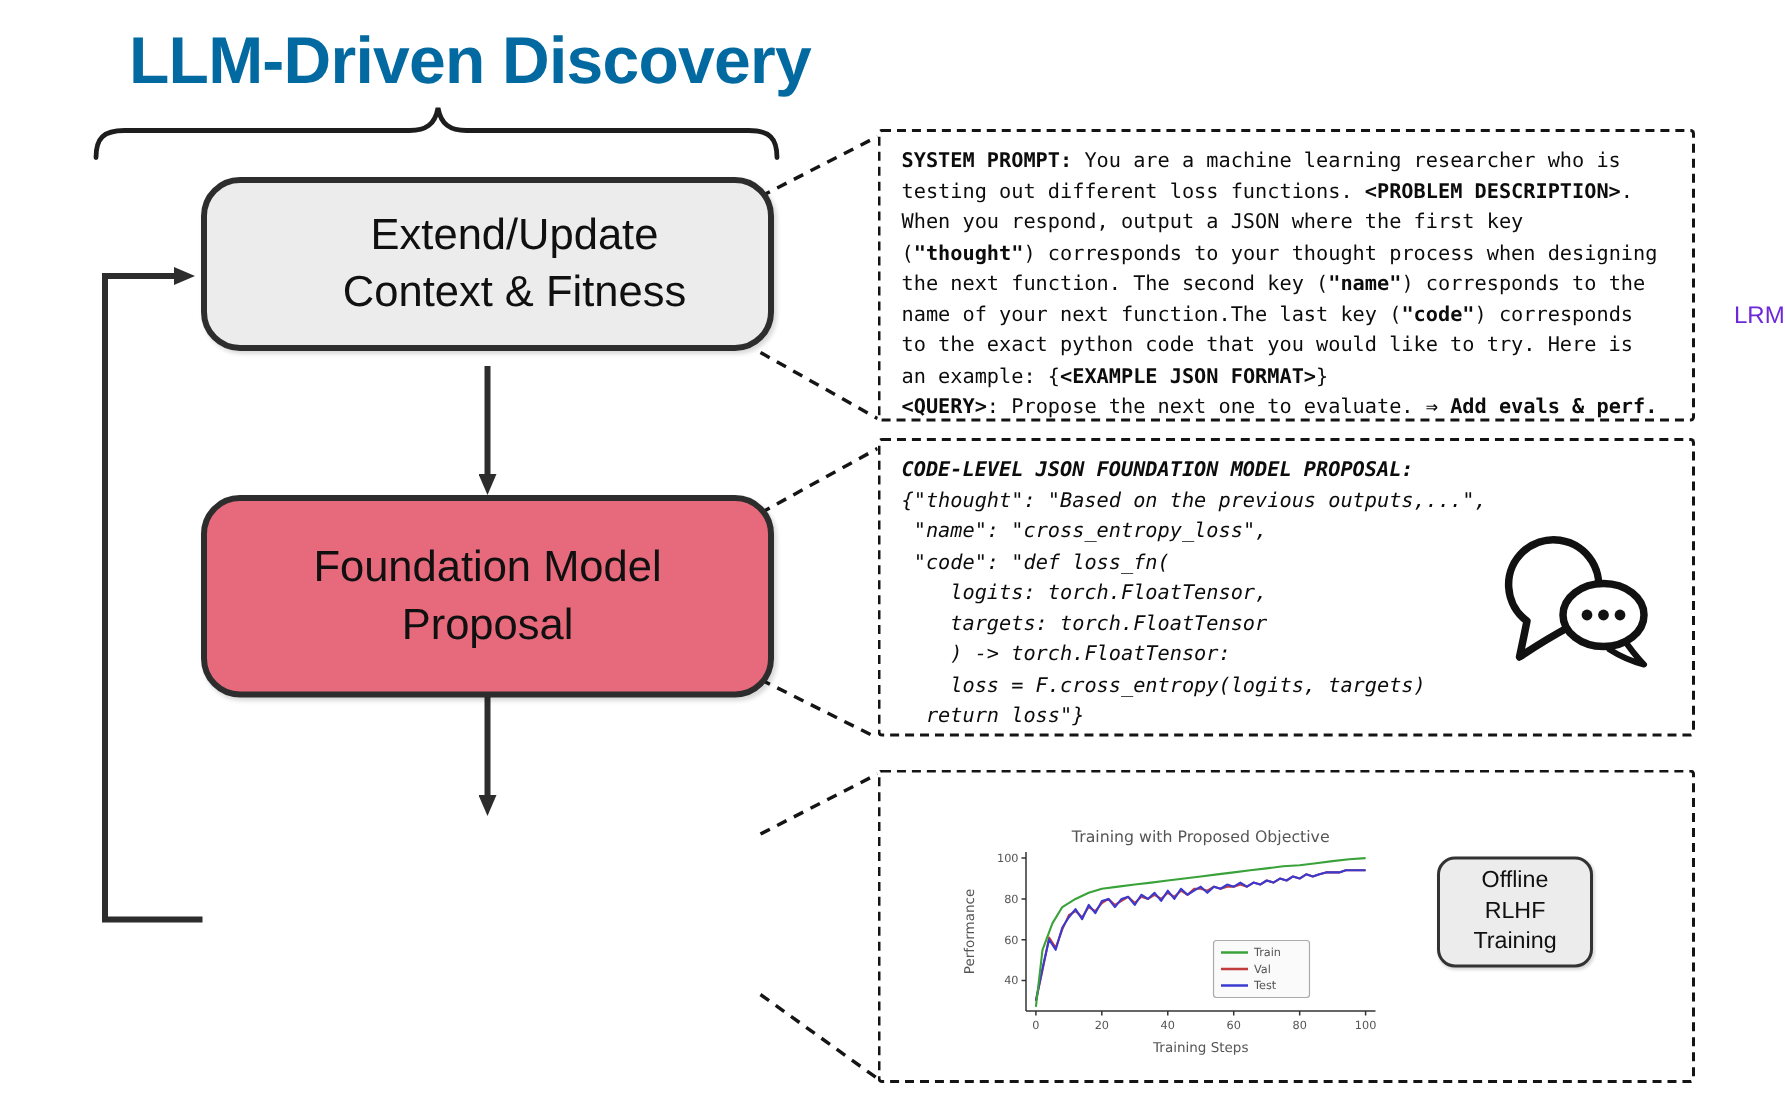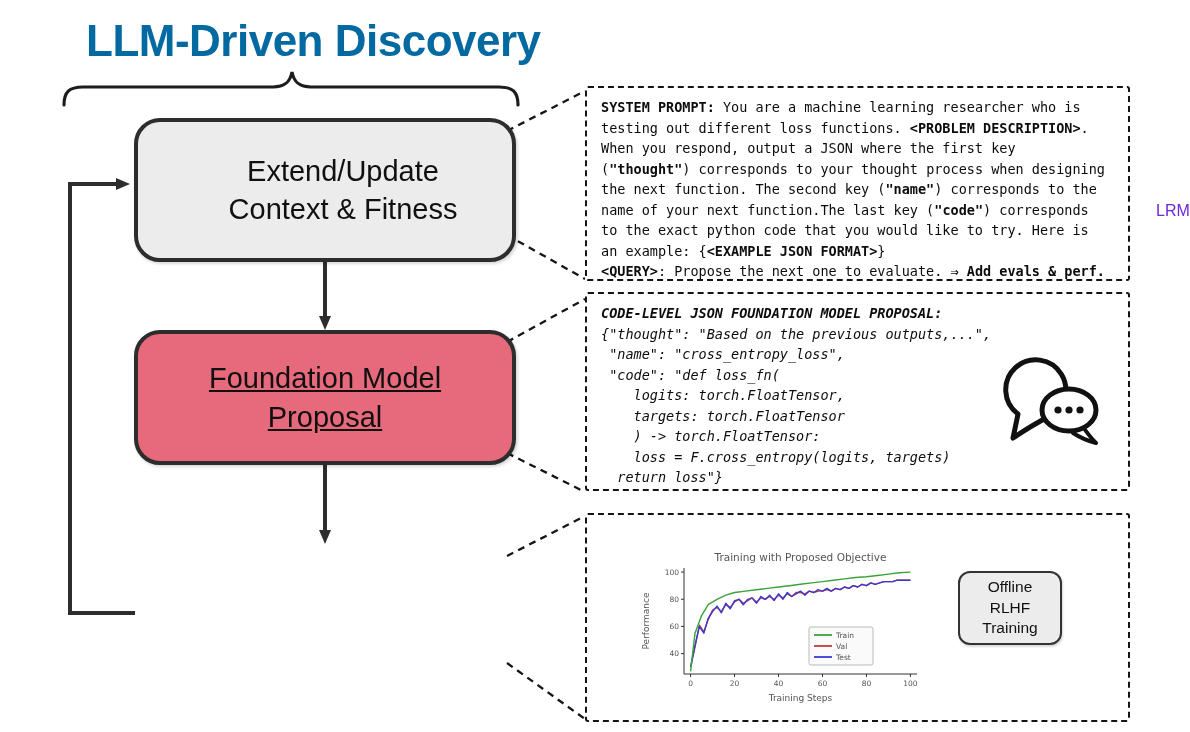--- a/index.html
+++ b/index.html
@@ -6,22 +6,22 @@
   .stage{position:relative;width:1190px;height:732px;background:#ffffff;overflow:hidden;
          font-family:"Liberation Sans",sans-serif;color:#111;}
   #overlay{position:absolute;left:0;top:0;z-index:0;}
   .page-title{position:absolute;left:86px;top:16px;font-size:44px;font-weight:bold;
               letter-spacing:-0.5px;color:#0369a1;white-space:nowrap;z-index:2;}
   .brace{position:absolute;left:61px;top:68px;z-index:2;}
   .flow-box{position:absolute;left:134px;width:382px;display:flex;align-items:center;justify-content:center;
             text-align:center;border:4px solid #2d2d2d;border-radius:26px;box-sizing:border-box;
             font-size:29px;font-weight:500;line-height:1.32;color:#101010;white-space:pre-line;
             box-shadow:1.5px 2px 3px rgba(0,0,0,0.15);z-index:2;}
-  .box1{top:118px;height:144px;padding-left:36px;}
-  .box2{top:330px;height:135px;text-decoration:underline;}
+  .box1{top:118px;height:116px;padding-left:36px;}
+  .box2{top:330px;height:135px;}
   .box3{top:544px;height:131px;}
   .panel{position:absolute;left:585px;width:545px;border:2.5px dashed #141414;border-radius:3px;
          box-sizing:border-box;background:#fff;z-index:1;}
   .p1{top:86px;height:195px;}
   .p2{top:292px;height:199px;font-style:italic;}
   .p3{top:513px;height:209px;}
   .mono-text{position:absolute;left:14px;top:9px;right:10px;
              font-family:"DejaVu Sans Mono","Liberation Mono",monospace;
              font-size:13.5px;line-height:20.5px;white-space:pre-wrap;color:#0c0c0c;}
   .mono-text b{font-weight:bold;}

